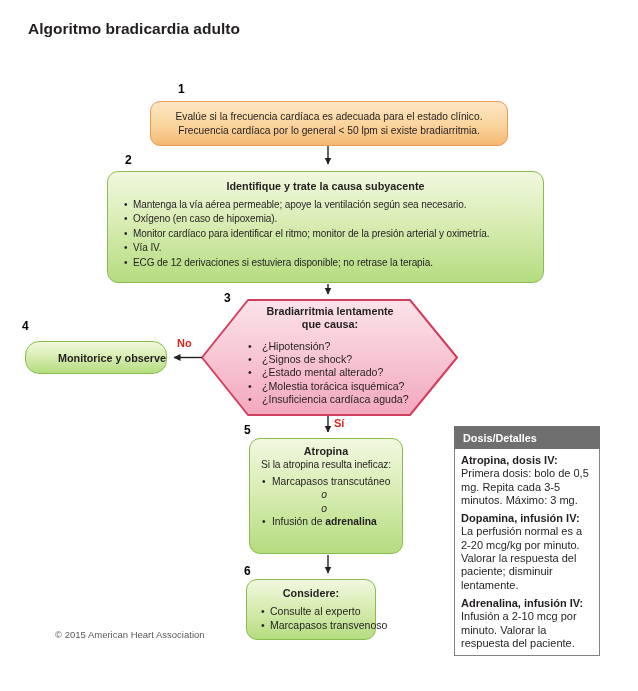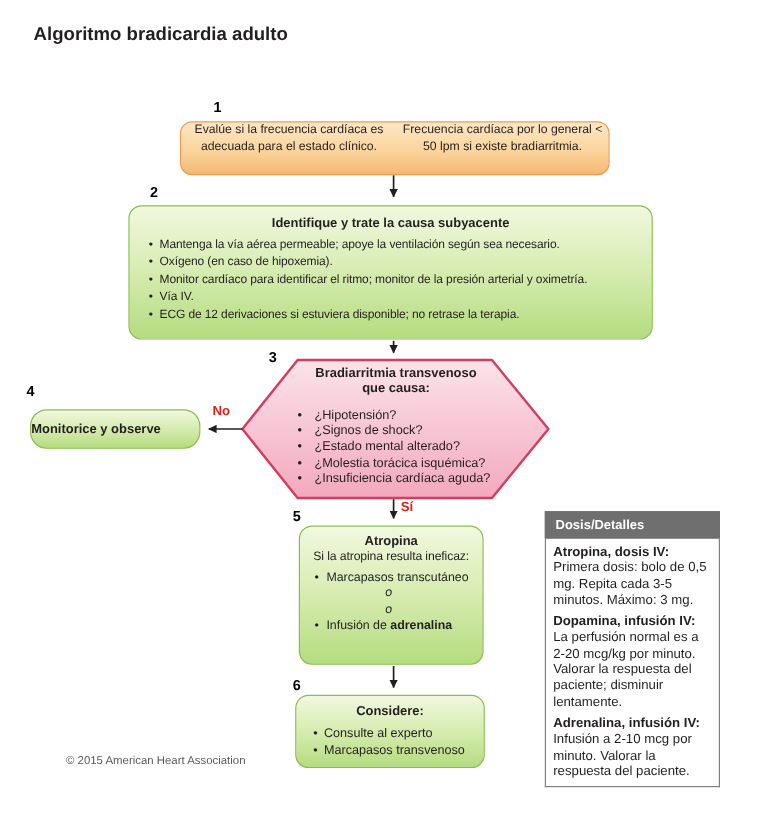--- a/index.html
+++ b/index.html
@@ -10,39 +10,39 @@
   .page-title{
     position:absolute;left:28px;top:20px;margin:0;
     font-size:15.5px;font-weight:bold;color:#231F20;
   }
   .connector-layer{position:absolute;left:0;top:0;width:638px;height:691px;}
   .num{position:absolute;font-size:12px;font-weight:bold;color:#000;}
   .flowbox{position:absolute;box-sizing:border-box;}
   .orange-box{
     background:linear-gradient(to bottom,#FCE7C4 0%,#FAD49C 55%,#F4B873 100%);
     border:1.5px solid #E99C52;border-radius:10px;
-    display:flex;flex-direction:row;justify-content:center;
+    display:flex;flex-direction:column;justify-content:center;
     text-align:center;font-size:10.2px;line-height:13.5px;
   }
   .green-box{
     background:linear-gradient(to bottom,#F1F8DF 0%,#D9EDB4 45%,#B5DC80 100%);
     border:1.5px solid #89BD4F;border-radius:11px;
   }
   .box-title{font-weight:bold;text-align:center;font-size:10.8px;}
   .b2-title{margin-top:8px;}
   .b2-list{margin:6px 0 0 0;padding:0 8px 0 16px;list-style:none;font-size:10px;line-height:14.4px;}
   .b2-list li{position:relative;padding-left:9px;white-space:nowrap;letter-spacing:-0.1px;}
   .b2-list li::before{content:"\2022";position:absolute;left:0;top:0;}
   .hex-text{position:absolute;left:214px;top:305px;width:232px;}
   .hex-title{font-weight:bold;text-align:center;font-size:10.8px;line-height:13px;}
   .hex-list{margin:9px 0 0 34px;padding:0;list-style:none;font-size:10.6px;line-height:13.2px;}
   .hex-list li{position:relative;padding-left:14px;}
   .hex-list li::before{content:"\2022";position:absolute;left:0;top:0;}
   .monitor-box{
-    display:flex;align-items:center;justify-content:flex-start;
+    display:flex;align-items:center;justify-content:flex-end;
     font-weight:bold;font-size:10.8px;border-radius:14px;
   }
   .b5-sub{font-size:10.2px;text-align:center;white-space:nowrap;margin-top:2px;letter-spacing:-0.1px;}
   .b5-list{margin:5px 0 0 0;padding:0 2px 0 12px;font-size:10.3px;line-height:13.4px;}
   .b5-row{position:relative;padding-left:10px;white-space:nowrap;}
   .b5-row::before{content:"\2022";position:absolute;left:0;top:0;}
   .or-row{text-align:center;font-style:italic;padding-right:14px;}
   .b6-list{margin:5px 0 0 0;padding:0 2px 0 14px;font-size:10.5px;line-height:14px;list-style:none;}
   .b6-list li{position:relative;padding-left:9px;white-space:nowrap;}
   .b6-list li::before{content:"\2022";position:absolute;left:0;top:0;}
@@ -101,21 +101,21 @@
       <li>Oxígeno (en caso de hipoxemia).</li>
       <li>Monitor cardíaco para identificar el ritmo; monitor de la presión arterial y oximetría.</li>
       <li>Vía IV.</li>
       <li>ECG de 12 derivaciones si estuviera disponible; no retrase la terapia.</li>
     </ul>
   </div>
 
   <div class="num" style="left:224px;top:291px;">3</div>
   <div class="hex-text">
     <div class="hex-title">
-      <div>Bradiarritmia transvenoso</div>
+      <div>Bradiarritmia lentamente</div>
       <div>que causa:</div>
     </div>
     <ul class="hex-list">
       <li>¿Hipotensión?</li>
       <li>¿Signos de shock?</li>
       <li>¿Estado mental alterado?</li>
       <li>¿Molestia torácica isquémica?</li>
       <li>¿Insuficiencia cardíaca aguda?</li>
     </ul>
   </div>
@@ -134,21 +134,21 @@
     <div class="b5-sub">Si la atropina resulta ineficaz:</div>
     <div class="b5-list">
       <div class="b5-row"><span>Marcapasos transcutáneo</span><b></b></div>
       <div class="or-row">o</div>
       <div class="or-row">o</div>
       <div class="b5-row"><span>Infusión de </span><b>adrenalina</b></div>
     </div>
   </div>
 
   <div class="num" style="left:244px;top:564px;">6</div>
-  <div class="flowbox green-box" style="left:246px;top:579px;width:158px;height:61px;padding-top:7px;">
+  <div class="flowbox green-box" style="left:246px;top:579px;width:130px;height:61px;padding-top:7px;">
     <div class="box-title">Considere:</div>
     <ul class="b6-list">
       <li>Consulte al experto</li>
       <li>Marcapasos transvenoso</li>
     </ul>
   </div>
 
   <div class="sidebar">
     <div class="sb-header">Dosis/Detalles</div>
     <div class="sb-body">

